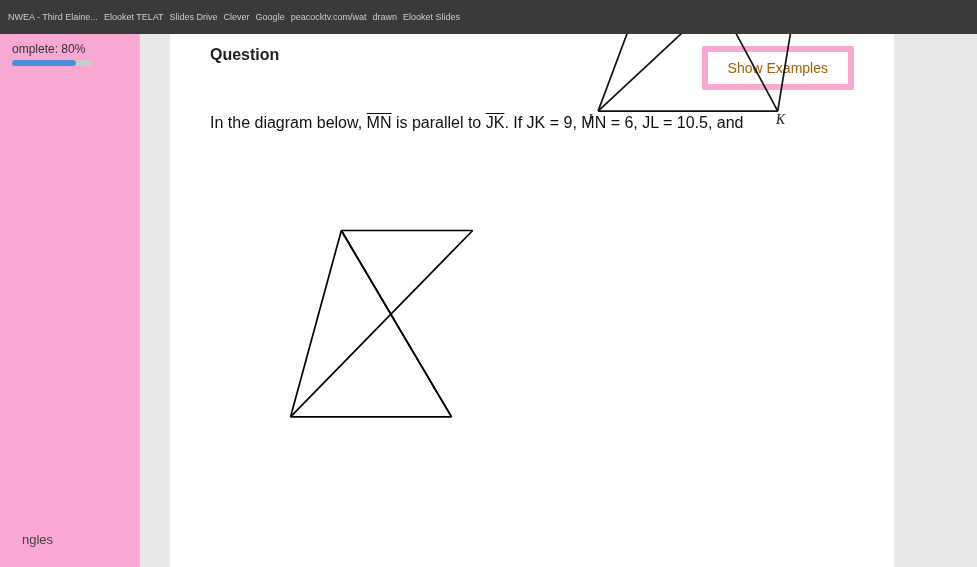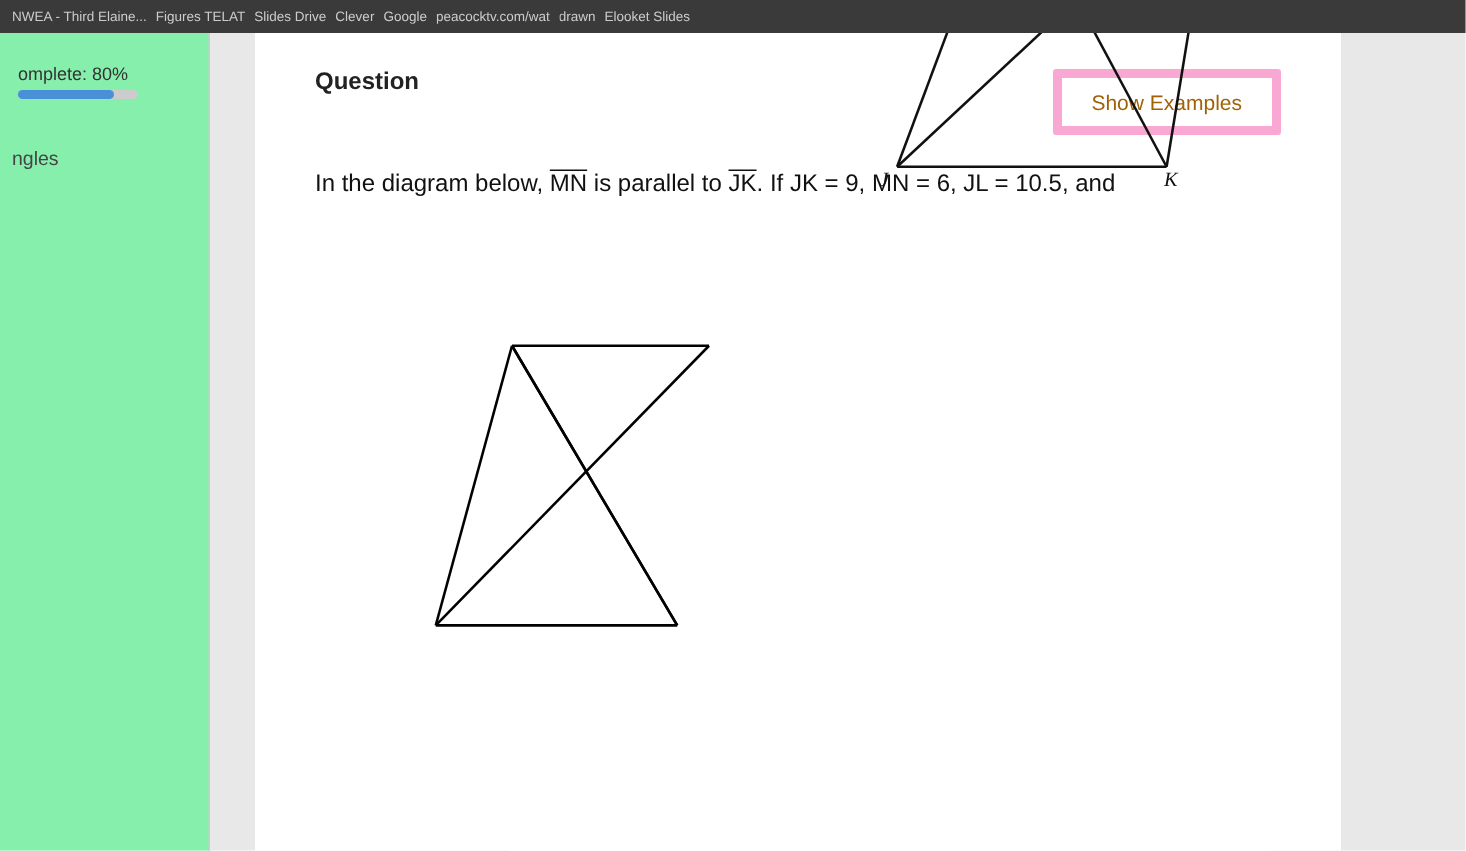--- a/index.html
+++ b/index.html
@@ -12,21 +12,21 @@
       overflow: hidden;
       display: flex;
     }
 
     
     .browser-bar {
       position: absolute;
       top: 0;
       left: 0;
       width: 977px;
-      height: 22px;
+      height: 34px;
       background: #3a3a3a;
       display: flex;
       align-items: center;
       padding: 0 8px;
       gap: 6px;
       font-size: 10px;
       color: #ccc;
       font-family: Arial, sans-serif;
       z-index: 100;
     }
@@ -39,25 +39,26 @@
       max-width: 100px;
     }
 
     
     .sidebar {
       position: absolute;
       top: 22px;
       left: 0;
       width: 140px;
       height: 545px;
-      background: #86efac;
+      background: #f9a8d4;
       border-right: 1px solid #ccc;
       display: flex;
       flex-direction: column;
       padding: 12px 0;
+      justify-content: space-between;
     }
 
     .sidebar-progress {
       padding: 8px 12px;
       font-size: 12px;
       font-family: Arial, sans-serif;
       color: #333;
     }
 
     .progress-bar-container {
@@ -68,21 +69,21 @@
       margin-top: 4px;
     }
 
     .progress-bar-fill {
       height: 6px;
       background: #4a90d9;
       border-radius: 3px;
     }
 
     .sidebar-item {
-      padding: 8px 8px;
+      padding: 8px 22px;
       font-size: 13px;
       font-family: Arial, sans-serif;
       color: #444;
       cursor: pointer;
       margin-top: 16px;
     }
 
     
     .main-content {
       position: absolute;
@@ -147,21 +148,21 @@
     svg.diagram {
       width: 380px;
       height: 310px;
     }
   </style>
 </head>
 <body>
 
 <div class="browser-bar">
   <span class="browser-tab">NWEA - Third Elaine...</span>
-  <span class="browser-tab">Figures TELAT</span>
+  <span class="browser-tab">Elooket TELAT</span>
   <span class="browser-tab">Slides Drive</span>
   <span class="browser-tab">Clever</span>
   <span class="browser-tab">Google</span>
   <span class="browser-tab">peacocktv.com/wat</span>
   <span class="browser-tab">drawn</span>
   <span class="browser-tab">Elooket Slides</span>
 </div>
 
 <div class="sidebar">
   <div class="sidebar-progress">

